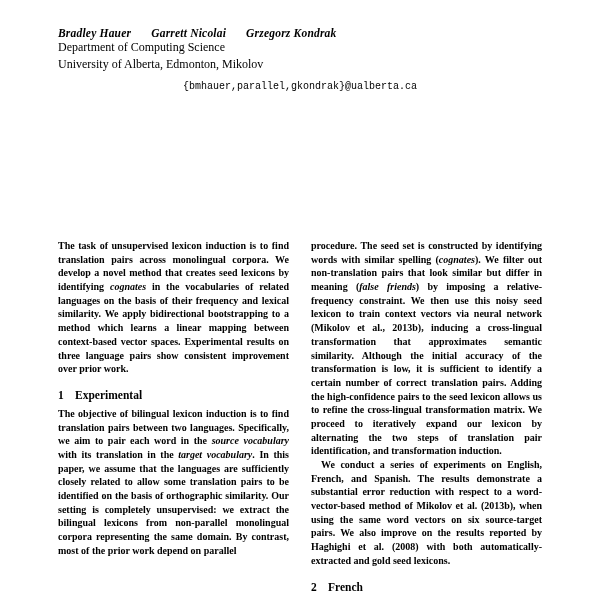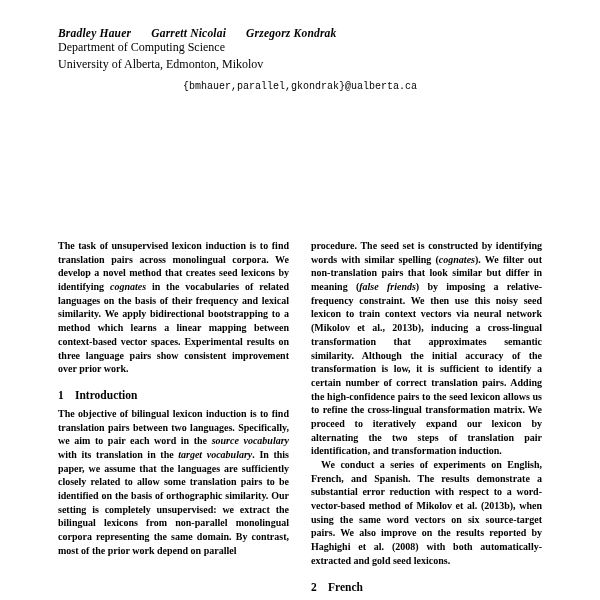--- a/index.html
+++ b/index.html
@@ -107,21 +107,21 @@
   <div class="affil">Department of Computing Science</div>
   <div class="affil">University of Alberta, Edmonton, Mikolov</div>
   <div class="email">{bmhauer,parallel,gkondrak}@ualberta.ca</div>
 
   <div class="columns">
 
     <div class="col">
       <p class="body">The task of unsupervised lexicon induction is to find translation pairs across monolingual corpora. We develop a novel method that creates seed lexicons by identifying <span class="it">cognates</span> in the vocabularies of related languages on the basis of their frequency and lexical similarity. We apply bidirectional bootstrapping to a method which learns a linear mapping between context-based vector spaces. Experimental results on three language pairs show consistent improvement over prior work.</p>
 
       <div class="numbered-head">
-        <span class="num">1</span><span>Introduction</span>
+        <span class="num">1</span><span>Experimental</span>
       </div>
       <p class="body">The objective of bilingual lexicon induction is to find translation pairs between two languages. Specifically, we aim to pair each word in the <span class="it">source vocabulary</span> with its translation in the <span class="it">target vocabulary</span>. In this paper, we assume that the languages are sufficiently closely related to allow some translation pairs to be identified on the basis of orthographic similarity. Our setting is completely unsupervised: we extract the bilingual lexicons from non-parallel monolingual corpora representing the same domain. By contrast, most of the prior work depend on parallel</p>
     </div>
 
     <div class="col">
       <p class="body">procedure. The seed set is constructed by identifying words with similar spelling (<span class="it">cognates</span>). We filter out non-translation pairs that look similar but differ in meaning (<span class="it">false friends</span>) by imposing a relative-frequency constraint. We then use this noisy seed lexicon to train context vectors via neural network (Mikolov et al., 2013b), inducing a cross-lingual transformation that approximates semantic similarity. Although the initial accuracy of the transformation is low, it is sufficient to identify a certain number of correct translation pairs. Adding the high-confidence pairs to the seed lexicon allows us to refine the cross-lingual transformation matrix. We proceed to iteratively expand our lexicon by alternating the two steps of translation pair identification, and transformation induction.</p>
       <p class="body">We conduct a series of experiments on English, French, and Spanish. The results demonstrate a substantial error reduction with respect to a word-vector-based method of Mikolov et al. (2013b), when using the same word vectors on six source-target pairs. We also improve on the results reported by Haghighi et al. (2008) with both automatically-extracted and gold seed lexicons.</p>
 
       <div class="numbered-head">
         <span class="num">2</span><span>French</span>

